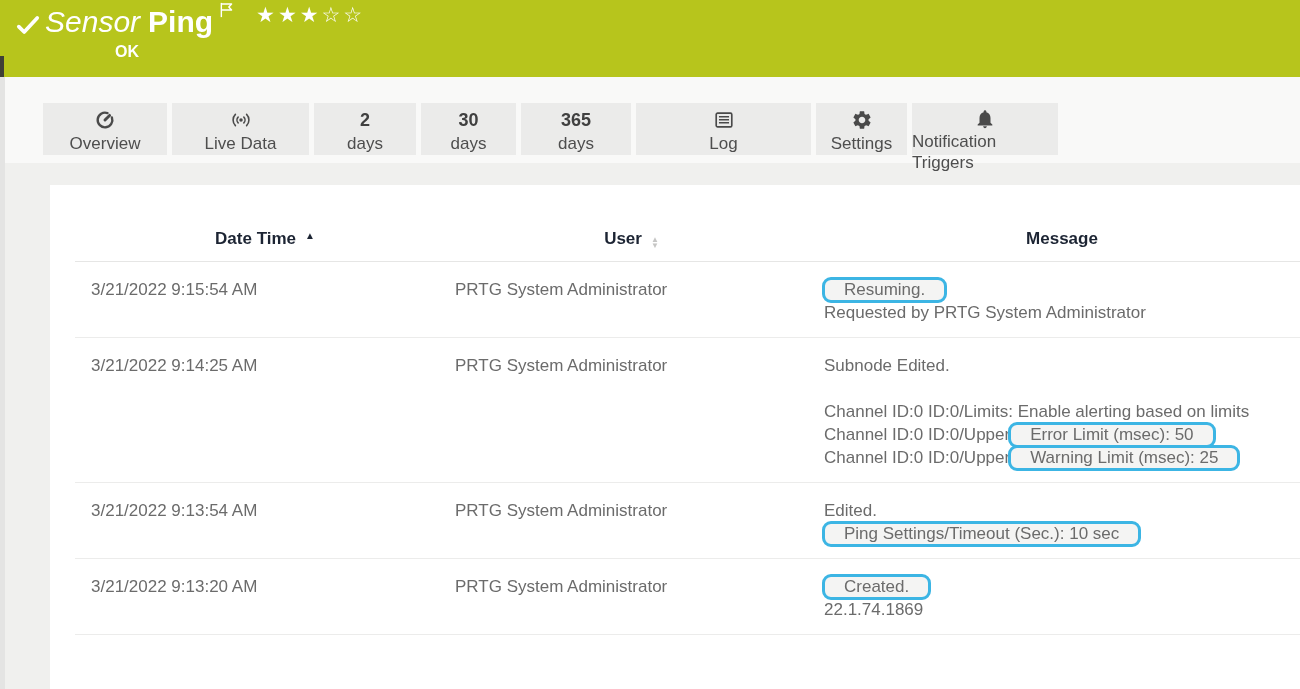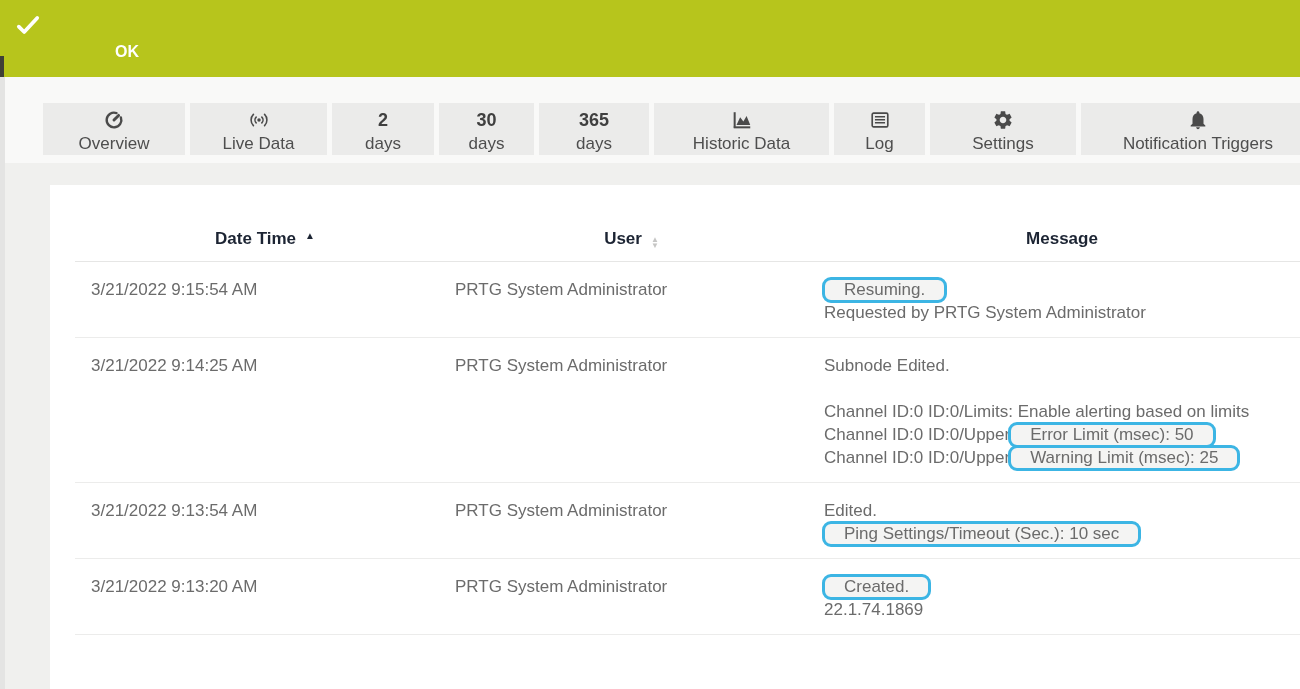--- a/index.html
+++ b/index.html
@@ -29,21 +29,21 @@
   .left-strip { position:absolute; left:0; top:77px; width:5px; bottom:0; background:#e4e4e3; z-index:5; }
 
   
   .tab-strip-bg { position:absolute; left:0; top:77px; right:0; height:86px; background:#f9f9f8; }
   .tab-bar { position:absolute; left:43px; top:103px; right:0; height:52px; display:flex; gap:5px; }
   .tab {
     background:var(--tabbg,#ebebea); height:52px; flex:0 0 auto;
     display:flex; flex-direction:column; align-items:center; justify-content:flex-start;
     padding-top:5px; cursor:pointer;
   }
-  .tab:nth-child(1){width:142px}
+  .tab:nth-child(1){width:124px}
   .tab:nth-child(2){width:137px}
   .tab:nth-child(3){width:102px}
   .tab:nth-child(4){width:95px}
   .tab:nth-child(5){width:110px}
   .tab:nth-child(6){width:175px}
   .tab:nth-child(7){width:91px}
   .tab:nth-child(8){width:146px}
   .tab:nth-child(9){width:234px}
   .tab-top { height:24px; display:flex; align-items:center; justify-content:center; }
   .tab-num { font-size:18px; font-weight:bold; color:#404040; }
@@ -79,20 +79,28 @@
 </style>
 </head>
 <body>
 
 <div class="app-header">
   <span class="check-wrap">
     <svg viewBox="0 0 24 24" width="26" height="26" fill="none" stroke="#ffffff" stroke-width="3.4" stroke-linecap="round" stroke-linejoin="round">
         <path d="M3.5 13.5l5 5L20.5 5.5"></path>
       </svg>
   </span>
+  <div class="title-line">
+    <span class="title-type">Sensor</span><span class="title-name">Ping</span><span class="flag-wrap">
+      <svg viewBox="0 0 16 18" width="15" height="16" fill="none" stroke="#ffffff" stroke-width="1.6" stroke-linejoin="round">
+          <path d="M2.2 1v16"></path>
+          <path d="M2.2 2.2h11.5l-3.1 3.4 3.1 3.4H2.2"></path>
+        </svg>
+    </span><span class="stars">★★★☆☆</span>
+  </div>
   <div class="status-text">OK</div>
 </div>
 
 <div class="left-notch"></div>
 <div class="left-strip"></div>
 
 <div class="tab-strip-bg"></div>
 <div class="tab-bar">
     <div class="tab">
       <div class="tab-top">
@@ -116,30 +124,20 @@
       <div class="tab-top tab-num">2</div>
       <div class="tab-label">days</div>
     </div>
     <div class="tab">
       <div class="tab-top tab-num">30</div>
       <div class="tab-label">days</div>
     </div>
     <div class="tab">
       <div class="tab-top tab-num">365</div>
       <div class="tab-label">days</div>
-    </div>
-    <div class="tab">
-      <div class="tab-top">
-        <svg viewBox="0 0 24 24" width="22" height="22">
-          <path d="M4 3.5v17" stroke="#4a4a4a" stroke-width="2.2"></path>
-          <path d="M3 20h18" stroke="#4a4a4a" stroke-width="2.2"></path>
-          <path d="M6 17.5l4-8.5 3.5 4.5 3.5-6 4 10z" fill="#4a4a4a"></path>
-        </svg>
-      </div>
-      <div class="tab-label">Historic Data</div>
     </div>
     <div class="tab">
       <div class="tab-top">
         <svg viewBox="0 0 24 24" width="22" height="22" fill="none" stroke="#4a4a4a">
           <rect x="3.5" y="4.5" width="17" height="15" rx="1.5" stroke-width="1.8"></rect>
           <path d="M6.5 8.5h11M6.5 11.8h11M6.5 15.1h11" stroke-width="1.7"></path>
         </svg>
       </div>
       <div class="tab-label">Log</div>
     </div>

